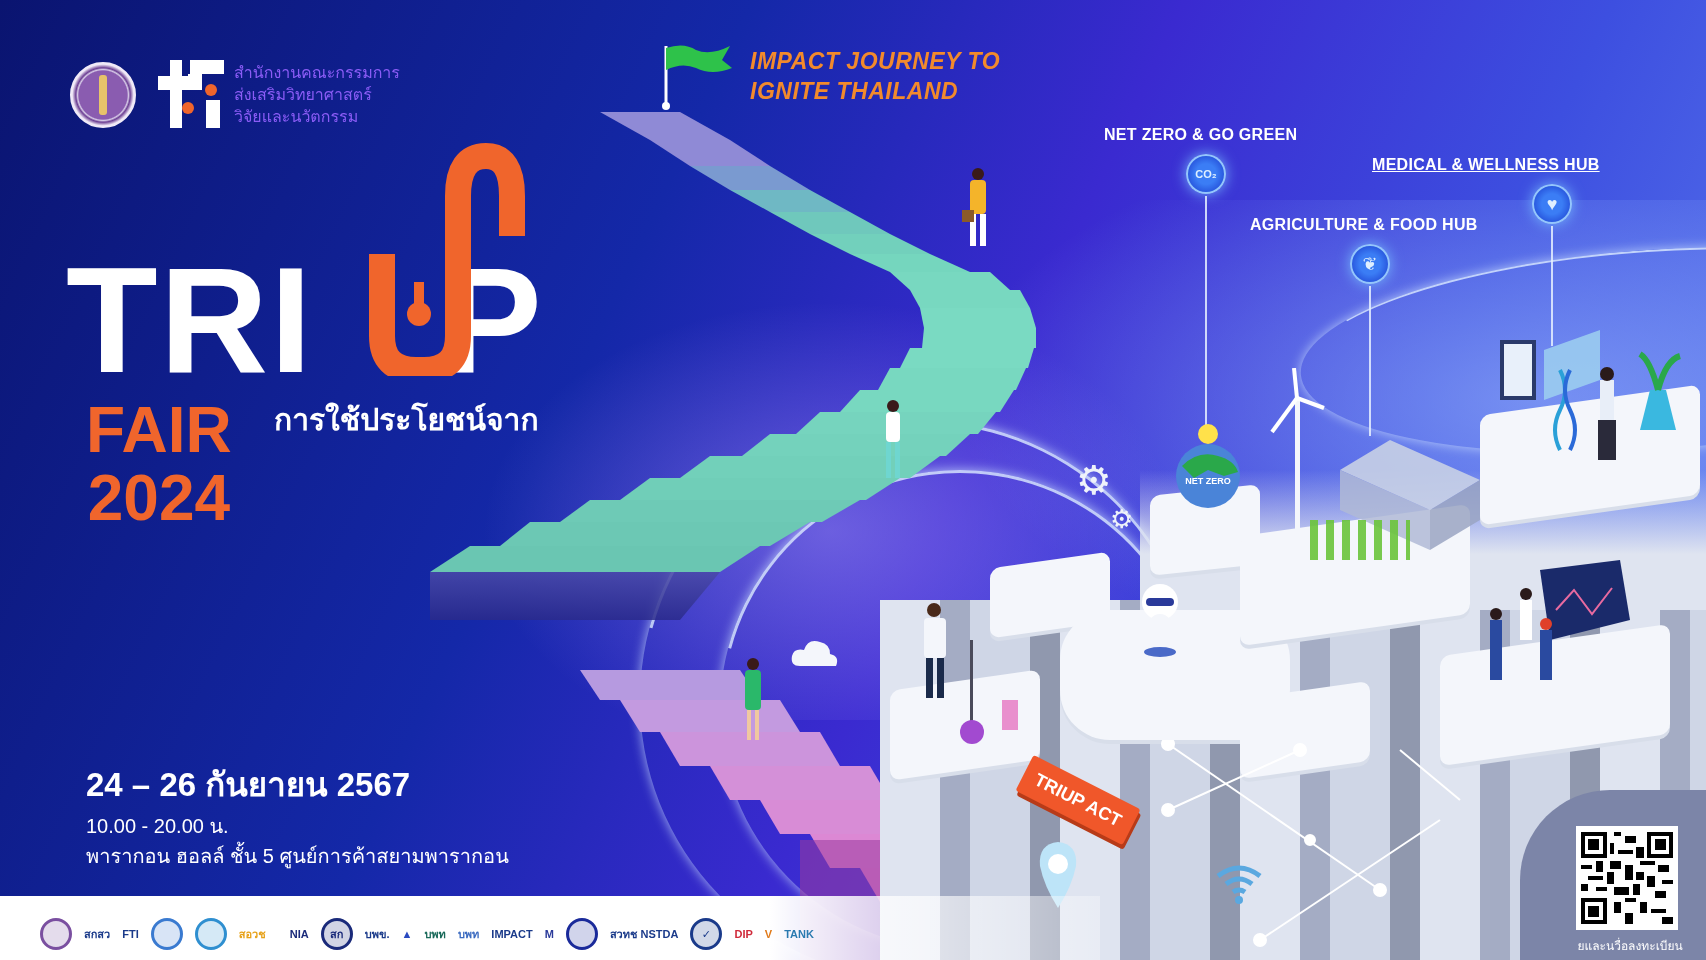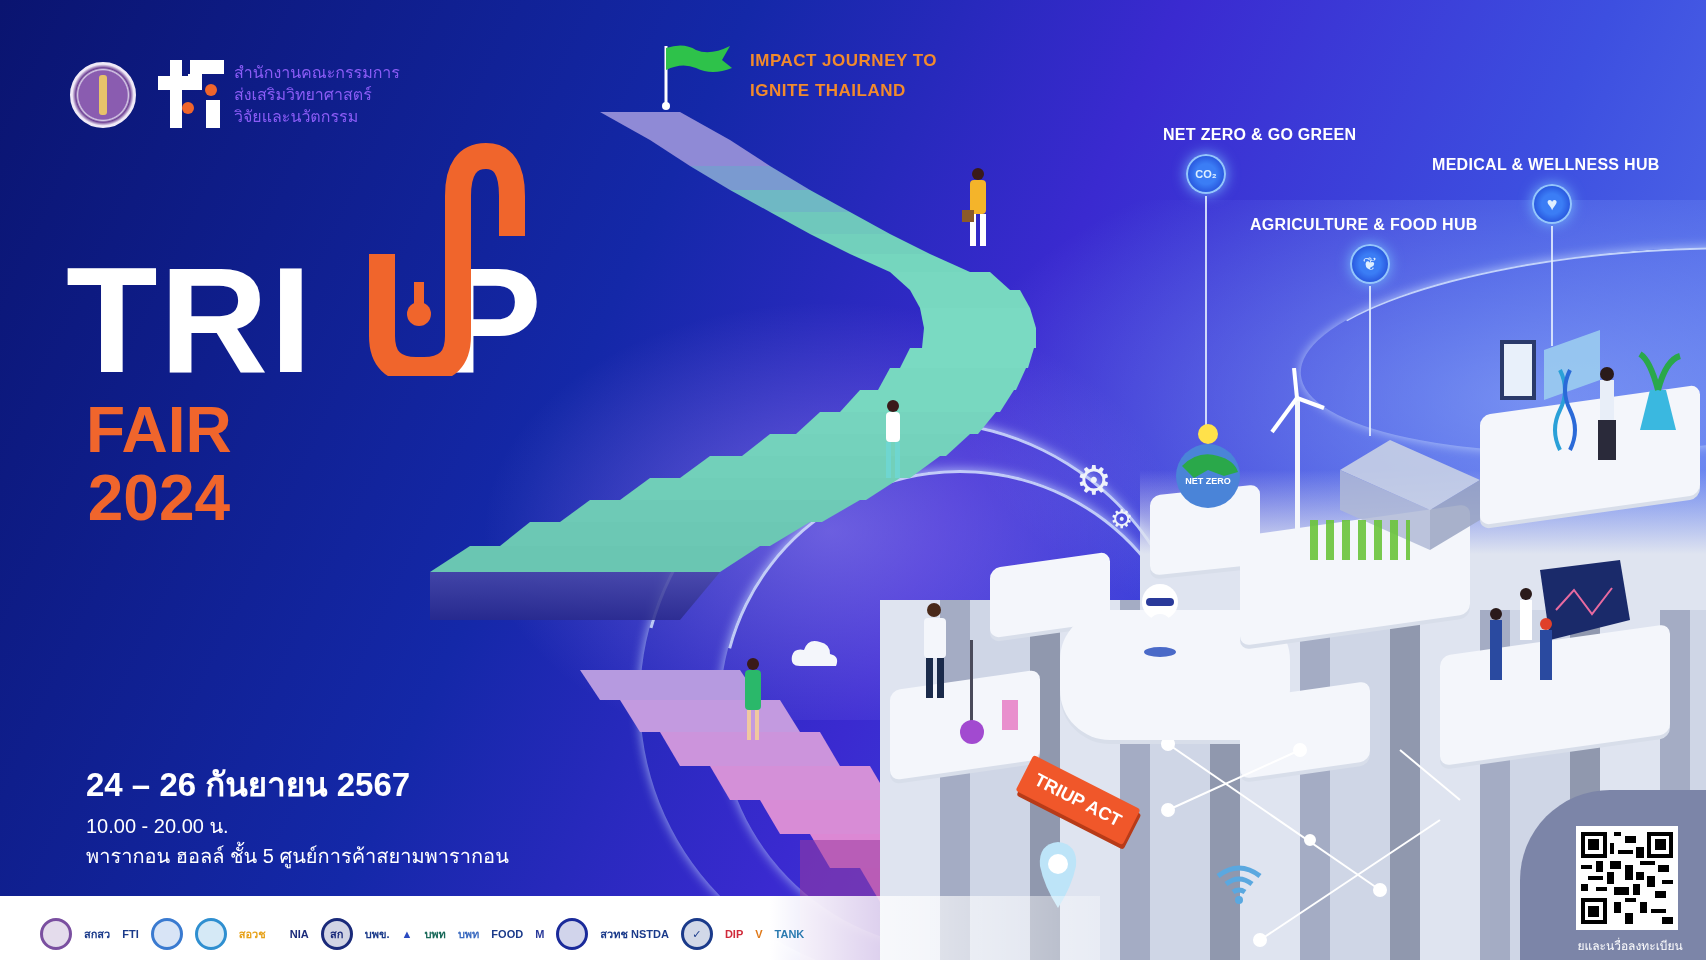--- a/index.html
+++ b/index.html
@@ -49,21 +49,21 @@
   .fair-block { left: 86px; top: 396px; color: #f0652c; font-weight: 800; font-size: 64px; line-height: 68px; text-align: center; }
   .fair-thai { left: 274px; top: 396px; font-size: 30px; line-height: 47px; font-weight: 700; color: #fff; }
 
   
   .event-date { left: 86px; top: 758px; font-size: 33px; font-weight: 800; color: #fff; }
   .event-time { left: 86px; top: 810px; font-size: 20px; color: #fff; }
   .event-venue { left: 86px; top: 840px; font-size: 20px; color: #fff; }
 
   
   .flag { left: 660px; top: 42px; width: 80px; height: 70px; }
-  .tagline { left: 750px; top: 46px; font-size: 17px; font-weight: 800; color: #f28a2c; line-height: 30px; letter-spacing: 0.5px; }
+  .tagline { left: 750px; top: 46px; font-size: 23px; font-weight: 800; color: #f28a2c; line-height: 30px; letter-spacing: 0.5px; font-style: italic; }
 
   
   .hub-label { font-size: 16px; font-weight: 700; color: #fff; letter-spacing: 0.3px; white-space: nowrap; }
   .hub-icon {
     width: 40px; height: 40px; border-radius: 50%;
     background: radial-gradient(circle, #3b7df5 40%, #2a5ae0 70%);
     border: 2px solid rgba(160,210,255,0.9);
     box-shadow: 0 0 14px rgba(120,190,255,0.9);
     display: flex; align-items: center; justify-content: center;
     font-size: 11px; font-weight: 700; color: #dff0ff;
@@ -136,20 +136,21 @@
   <path d="M22 118 L22 200 Q22 234 56 234 L64 234 Q98 234 98 200 L98 60 Q98 20 126 20 Q152 20 152 60 L152 100" stroke="#f0652c" stroke-width="26" fill="none" stroke-linecap="butt"></path>
   <rect x="54" y="146" width="10" height="26" fill="#f0652c"></rect>
   <circle cx="59" cy="178" r="12" fill="#f0652c"></circle>
 </svg>
 
 <div class="abs fair-block">
   <div>FAIR</div>
   <div>2024</div>
 </div>
 <div class="abs fair-thai">
+  <div>การใช้ประโยชน์จาก</div>
 </div>
 
 <svg class="abs flag" viewBox="0 0 80 70">
   <line x1="6" y1="4" x2="6" y2="64" stroke="#fff" stroke-width="3"></line>
   <circle cx="6" cy="64" r="4" fill="#fff"></circle>
   <path d="M6 6 Q24 0 36 8 Q50 14 70 4 L62 18 L72 26 Q52 34 36 26 Q22 20 6 28 Z" fill="#2ec24a"></path>
 </svg>
 <div class="abs tagline">
   <div>IMPACT JOURNEY TO</div>
   <div>IGNITE THAILAND</div>
@@ -227,29 +228,29 @@
   <rect x="17" y="54" width="4" height="30" fill="#f0c8a0"></rect>
 </svg>
 <svg class="abs" style="left:966px;top:790px;" width="40" height="100" viewBox="0 0 40 100">
   <circle cx="22" cy="8" r="6" fill="#3a1a1a"></circle>
   <rect x="14" y="14" width="16" height="36" rx="4" fill="#f4b42a"></rect>
   <rect x="14" y="50" width="6" height="40" fill="#d8e4f0"></rect>
   <rect x="24" y="50" width="6" height="40" fill="#d8e4f0"></rect>
   <rect x="4" y="48" width="12" height="14" fill="#8a5a2a"></rect>
 </svg>
 
-<div class="abs hub-label" style="left:1163px;top:126px;">NET ZERO &amp; GO GREEN</div>
+<div class="abs hub-label" style="left:1104px;top:126px;">NET ZERO &amp; GO GREEN</div>
 <div class="abs hub-icon" style="left:1186px;top:154px;">CO₂</div>
 <div class="abs hub-line" style="left:1205px;top:196px;height:230px;"></div>
 
 <div class="abs hub-label" style="left:1250px;top:216px;">AGRICULTURE &amp; FOOD HUB</div>
 <div class="abs hub-icon" style="left:1350px;top:244px;font-size:18px;">❦</div>
 <div class="abs hub-line" style="left:1369px;top:286px;height:150px;"></div>
 
-<div class="abs hub-label" style="left:1432px;top:156px;">MEDICAL &amp; WELLNESS HUB</div>
+<div class="abs hub-label" style="left:1372px;top:156px;text-decoration:underline;">MEDICAL &amp; WELLNESS HUB</div>
 <div class="abs hub-icon" style="left:1532px;top:184px;font-size:18px;">♥</div>
 <div class="abs hub-line" style="left:1551px;top:226px;height:120px;"></div>
 
 <div class="pillar" style="left:880px;top:600px;width:826px;height:360px;
   background: repeating-linear-gradient(90deg, #dfe4f0 0 60px, #a4acc4 60px 90px, #cfd6e6 90px 150px, #9098ae 150px 180px);"></div>
 <div class="pillar" style="left:1140px;top:470px;width:566px;height:140px;
   background: linear-gradient(180deg, rgba(230,235,250,0.0), #dfe4f0 60%);"></div>
 
 <div class="platform" style="left:890px;top:680px;width:150px;height:90px;transform:skewY(-8deg);"></div>
 <div class="platform" style="left:990px;top:560px;width:120px;height:70px;transform:skewY(-8deg);"></div>
@@ -367,21 +368,21 @@
     <div class="sponsor round" style="color: rgb(58, 122, 208); border: 3px solid rgb(58, 122, 208); background: rgba(58, 122, 208, 0.2);"></div>
     <div class="sponsor round" style="color: rgb(47, 143, 208); border: 3px solid rgb(47, 143, 208); background: rgba(47, 143, 208, 0.2);"></div>
     <div class="sponsor" style="color: rgb(231, 162, 26);">สอวช</div>
     <div class="sponsor" style="color: rgb(74, 154, 58);"></div>
     <div class="sponsor" style="color: rgb(26, 42, 122);">NIA</div>
     <div class="sponsor round" style="color: rgb(26, 42, 122); border: 3px solid rgb(26, 42, 122); background: rgba(26, 42, 122, 0.2);">สก</div>
     <div class="sponsor" style="color: rgb(26, 58, 138);">บพข.</div>
     <div class="sponsor" style="color: rgb(42, 74, 192);">▲</div>
     <div class="sponsor" style="color: rgb(26, 106, 90);">บพท</div>
     <div class="sponsor" style="color: rgb(58, 106, 192);">บพท</div>
-    <div class="sponsor" style="color: rgb(26, 58, 138);">FOOD</div>
+    <div class="sponsor" style="color: rgb(26, 58, 138);">IMPACT</div>
     <div class="sponsor" style="color: rgb(42, 58, 154);">M</div>
     <div class="sponsor round" style="color: rgb(26, 42, 154); border: 3px solid rgb(26, 42, 154); background: rgba(26, 42, 154, 0.2);"></div>
     <div class="sponsor" style="color: rgb(26, 58, 138);">สวทช NSTDA</div>
     <div class="sponsor round" style="color: rgb(26, 58, 138); border: 3px solid rgb(26, 58, 138); background: rgba(26, 58, 138, 0.2);">✓</div>
     <div class="sponsor" style="color: rgb(208, 42, 58);">DIP</div>
     <div class="sponsor" style="color: rgb(224, 122, 26);">V</div>
     <div class="sponsor" style="color: rgb(42, 122, 176);">TANK</div>
   </div>
 
 <div class="abs qr-panel"></div>

